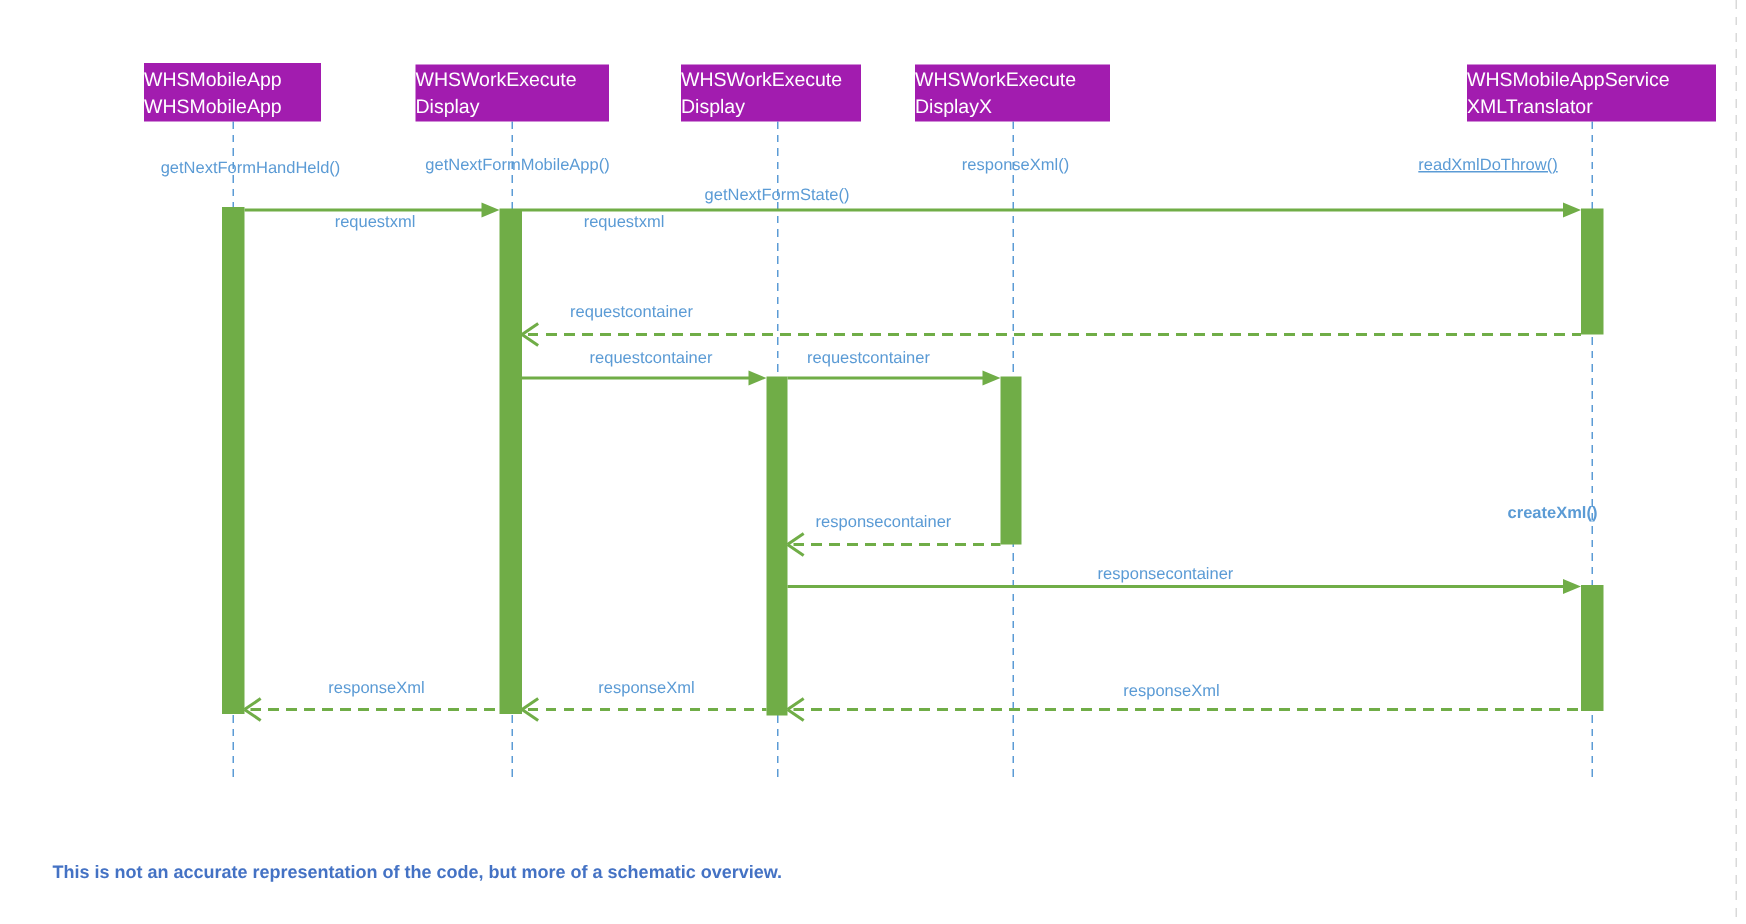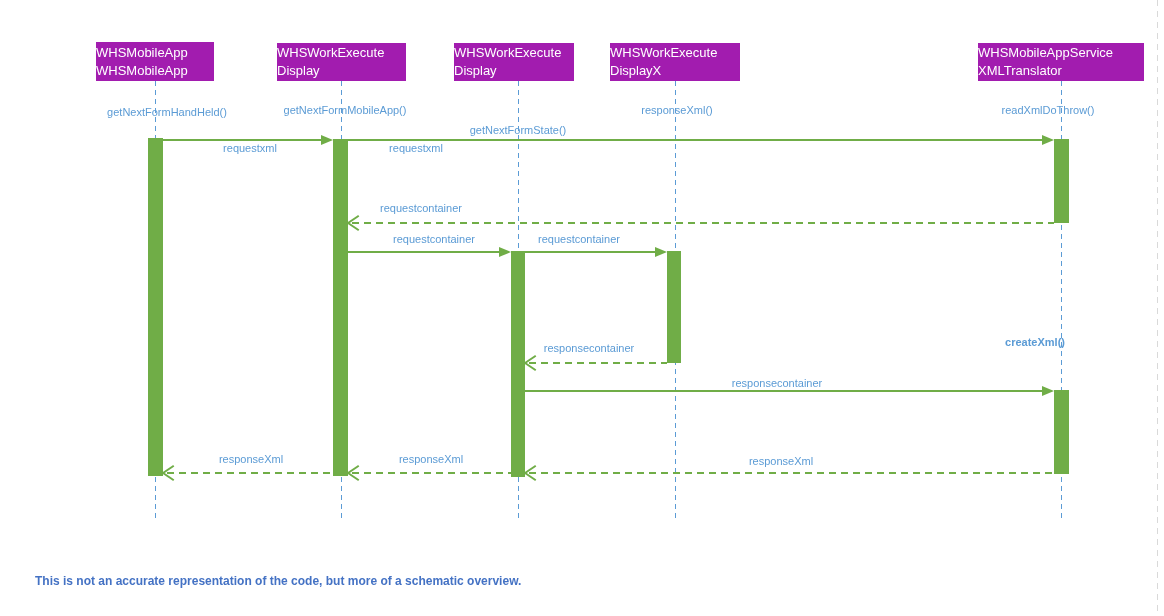--- a/index.html
+++ b/index.html
@@ -110,21 +110,21 @@
   </div>
   <div class="participant" style="left:978px; top:43px; width:166px; height:38px;">
     <span>WHSMobileAppService</span>
     <span>XMLTranslator</span>
   </div>
 
   <div class="op-label" style="left:167px;  top:106px;">getNextFormHandHeld()</div>
   <div class="op-label" style="left:345px;  top:104px;">getNextFormMobileApp()</div>
   <div class="op-label" style="left:518px;  top:104px;margin-top:20px;">getNextFormState()</div>
   <div class="op-label" style="left:677px;  top:104px;">responseXml()</div>
-  <div class="op-label" style="left:1048px; top:104px;">readXmlDoThrow()</div>
+  <div class="op-label" style="left:992px; top:104px;text-decoration:underline;">readXmlDoThrow()</div>
   <div class="op-label" style="left:1035px; top:336px;font-weight:bold;">createXml()</div>
 
   <div class="activation" style="left:148px;  top:138px; width:15px; height:338px;"></div>
   <div class="activation" style="left:333px;  top:139px; width:15px; height:337px;"></div>
   <div class="activation" style="left:511px;  top:251px; width:14px; height:226px;"></div>
   <div class="activation" style="left:667px;  top:251px; width:14px; height:112px;"></div>
   <div class="activation" style="left:1054px; top:139px; width:15px; height:84px;"></div>
   <div class="activation" style="left:1054px; top:390px; width:15px; height:84px;"></div>
 
   <div class="msg-line-solid" style="left:163px; top:139px; width:159px;"></div>

